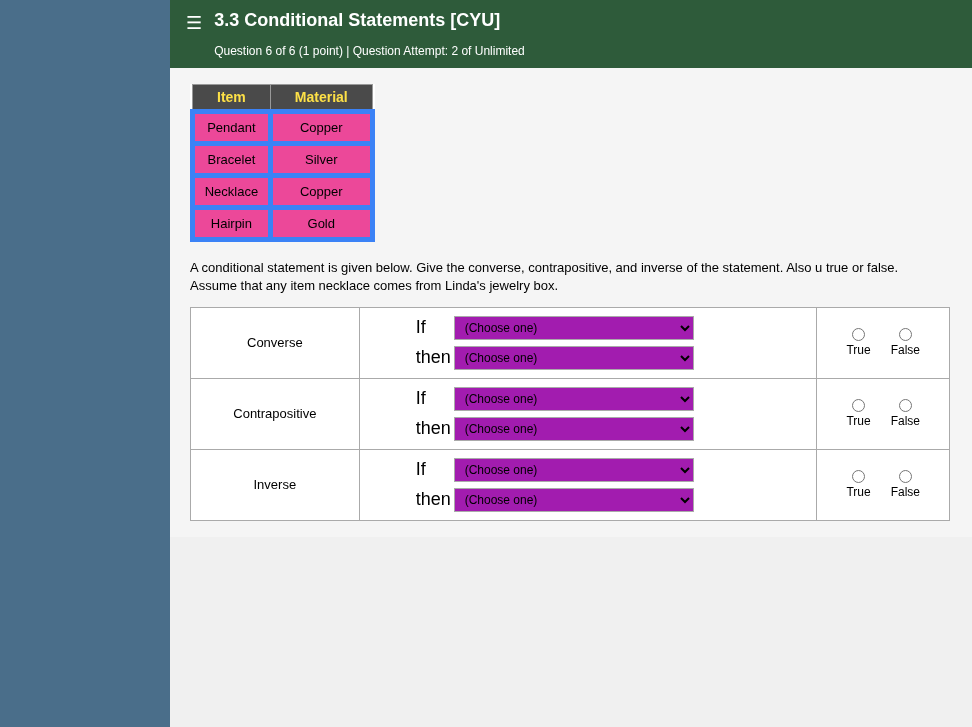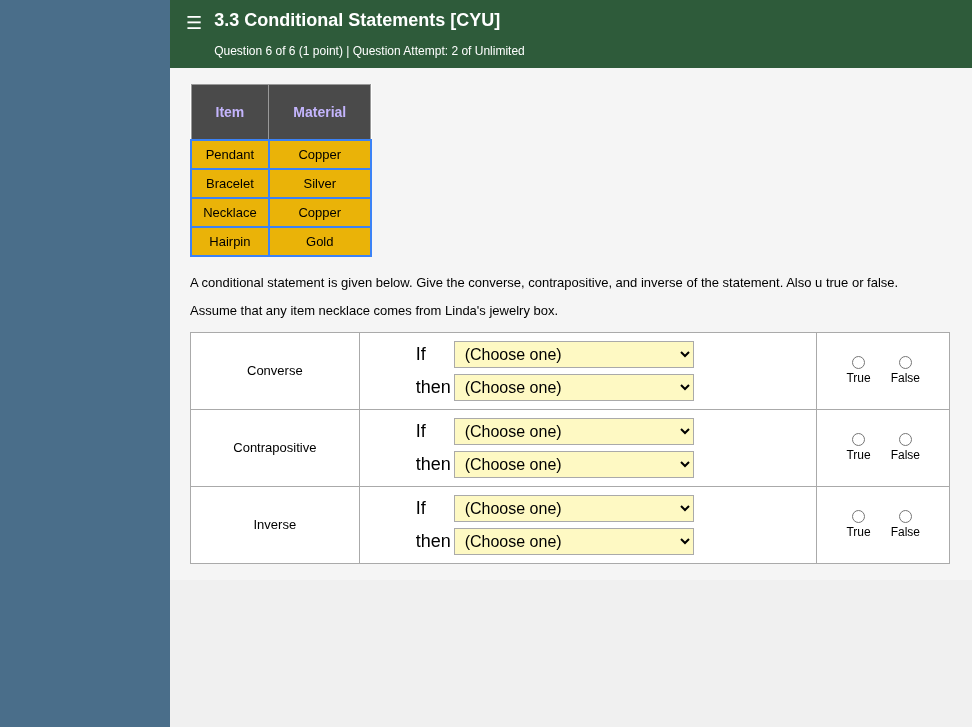--- a/index.html
+++ b/index.html
@@ -48,36 +48,35 @@
       background: #f5f5f5;
     }
     
     .item-table {
       border-collapse: collapse;
       margin-bottom: 16px;
       background: white;
     }
     .item-table th {
       background: #4a4a4a;
-      color: #c4b5fd;
-      padding: 19px 24px;
+      color: #fde047;
+      padding: 4px 24px;
       text-align: right;
       font-size: 14px;
       border: 1px solid #999;
     }
     .item-table td {
       padding: 6px 8px;
       text-align: center;
-      border: 2px solid #3b82f6;
-      font-size: 13px;
-      background: #eab308;
+      border: 5px solid #3b82f6;
+      font-size: 13px;
+      background: #ec4899;
     }
     .description-text {
       font-size: 13px;
-      margin-bottom: 10px;
       line-height: 1.5;
       max-width: 740px;
     }
     .assume-text {
       font-size: 13px;
       margin-bottom: 14px;
     }
     
     .logic-table {
       border-collapse: collapse;
@@ -128,25 +127,25 @@
     }
     .if-then-row:last-child {
       margin-bottom: 0;
     }
     .if-then-label {
       font-size: 18px;
       width: 32px;
       margin-left: 44px;
     }
     .dropdown-select {
-      font-size: 16px;
+      font-size: 12px;
       padding: 3px 6px;
       width: 240px;
       border: 1px solid #aaa;
-      background: #fef9c3;
+      background: #a21caf;
     }
   </style>
 </head>
 <body>
 
 <div class="sidebar"></div>
 
 <div class="main-content">
   <div class="header">
     <div class="hamburger">☰</div>

